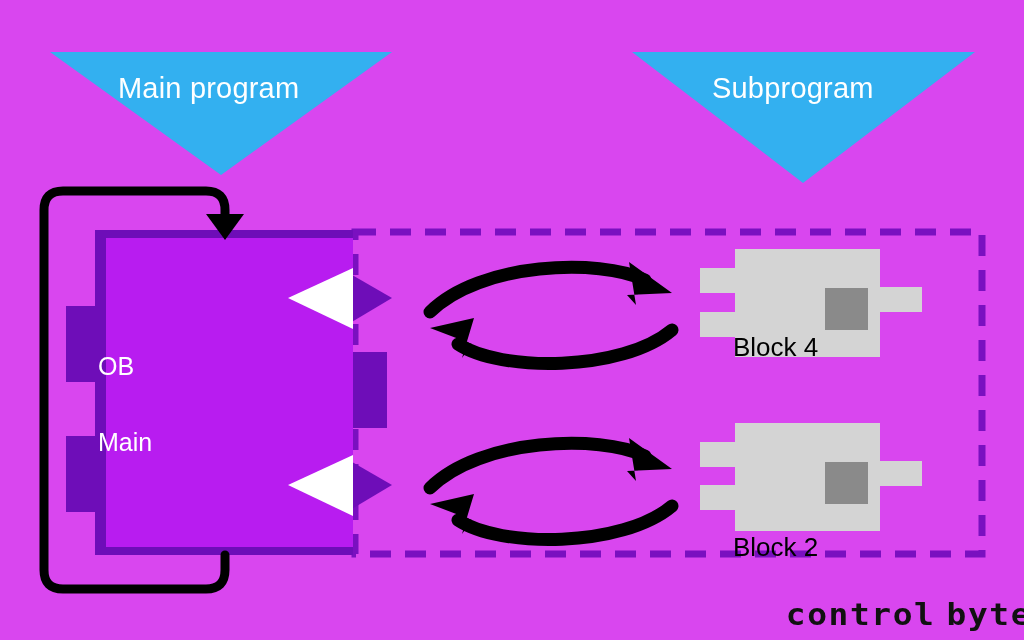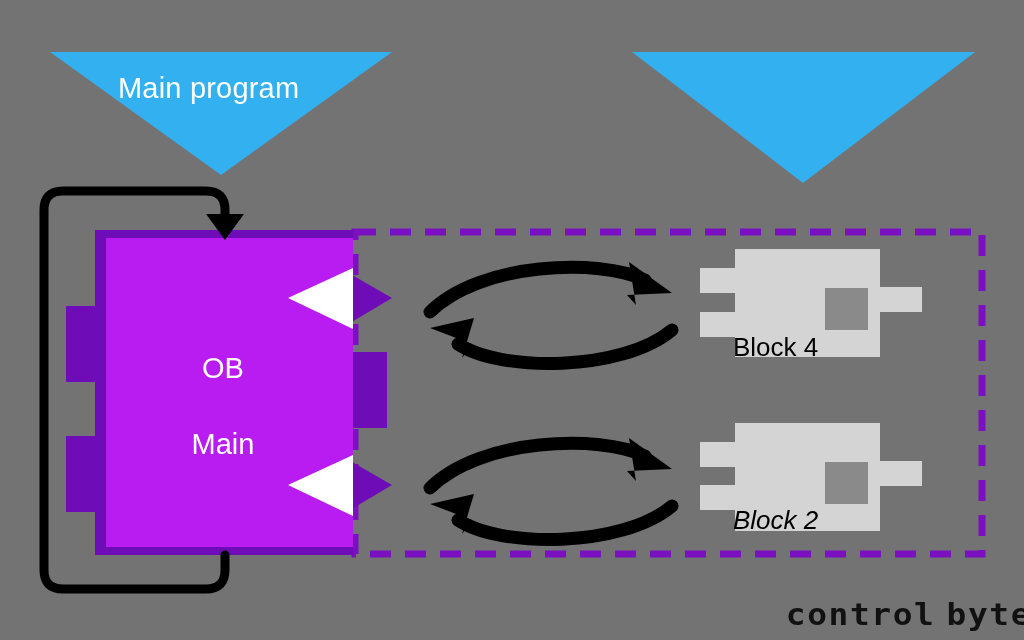--- a/index.html
+++ b/index.html
@@ -7,21 +7,21 @@
     padding: 0;
     background: #ffffff;
   }
   body {
     font-family: "Liberation Sans", sans-serif;
   }
   #canvas {
     position: relative;
     width: 1024px;
     height: 640px;
-    background: #737373;
+    background: #d946ef;
     overflow: hidden;
   }
   .layer {
     position: absolute;
     left: 0;
     top: 0;
     width: 1024px;
     height: 640px;
   }
   .banner-label {
@@ -36,38 +36,37 @@
     left: 118px;
     top: 72px;
   }
   #subprogram-label {
     left: 712px;
     top: 72px;
   }
   .ob-text {
     position: absolute;
     color: #ffffff;
-    font-size: 29px;
+    font-size: 25px;
     font-family: "Liberation Sans", sans-serif;
-    text-align: center;
     width: 250px;
     left: 98px;
     white-space: nowrap;
   }
   #ob-line1 { top: 352px; }
   #ob-line2 { top: 400px; margin-top: 28px; }
   .block-label {
     position: absolute;
     color: #000000;
     font-size: 26px;
     font-family: "Liberation Sans", sans-serif;
     white-space: nowrap;
   }
   #block-1-label { left: 733px; top: 332px; }
-  #block-2-label { left: 733px; top: 505px; font-style: italic; }
+  #block-2-label { left: 733px; top: 532px; }
   #brand-logo {
     position: absolute;
     left: 790px;
     top: 596px;
     font-family: "DejaVu Sans Mono", monospace;
     font-size: 31px;
     font-weight: bold;
     color: #111111;
     letter-spacing: 1.5px;
     white-space: nowrap;
@@ -81,20 +80,21 @@
 <body>
 
 <div id="canvas">
 
   <svg class="layer" viewBox="0 0 1024 640" xmlns="http://www.w3.org/2000/svg">
     <polygon points="50,52 392,52 221,175" fill="#33B0F0"></polygon>
     <polygon points="632,52 975,52 803,183" fill="#33B0F0"></polygon>
   </svg>
 
   <span class="banner-label" id="main-program-label">Main program</span>
+  <span class="banner-label" id="subprogram-label">Subprogram</span>
 
   <svg class="layer" viewBox="0 0 1024 640" xmlns="http://www.w3.org/2000/svg">
     <rect x="355" y="232" width="627" height="322" fill="none" stroke="#7A10C0" stroke-width="7" stroke-dasharray="21 14"></rect>
   </svg>
 
   <svg class="layer" viewBox="0 0 1024 640" xmlns="http://www.w3.org/2000/svg">
 
     <rect x="66" y="306" width="46" height="76" fill="#6E0DB8"></rect>
     <rect x="66" y="436" width="46" height="76" fill="#6E0DB8"></rect>
 

